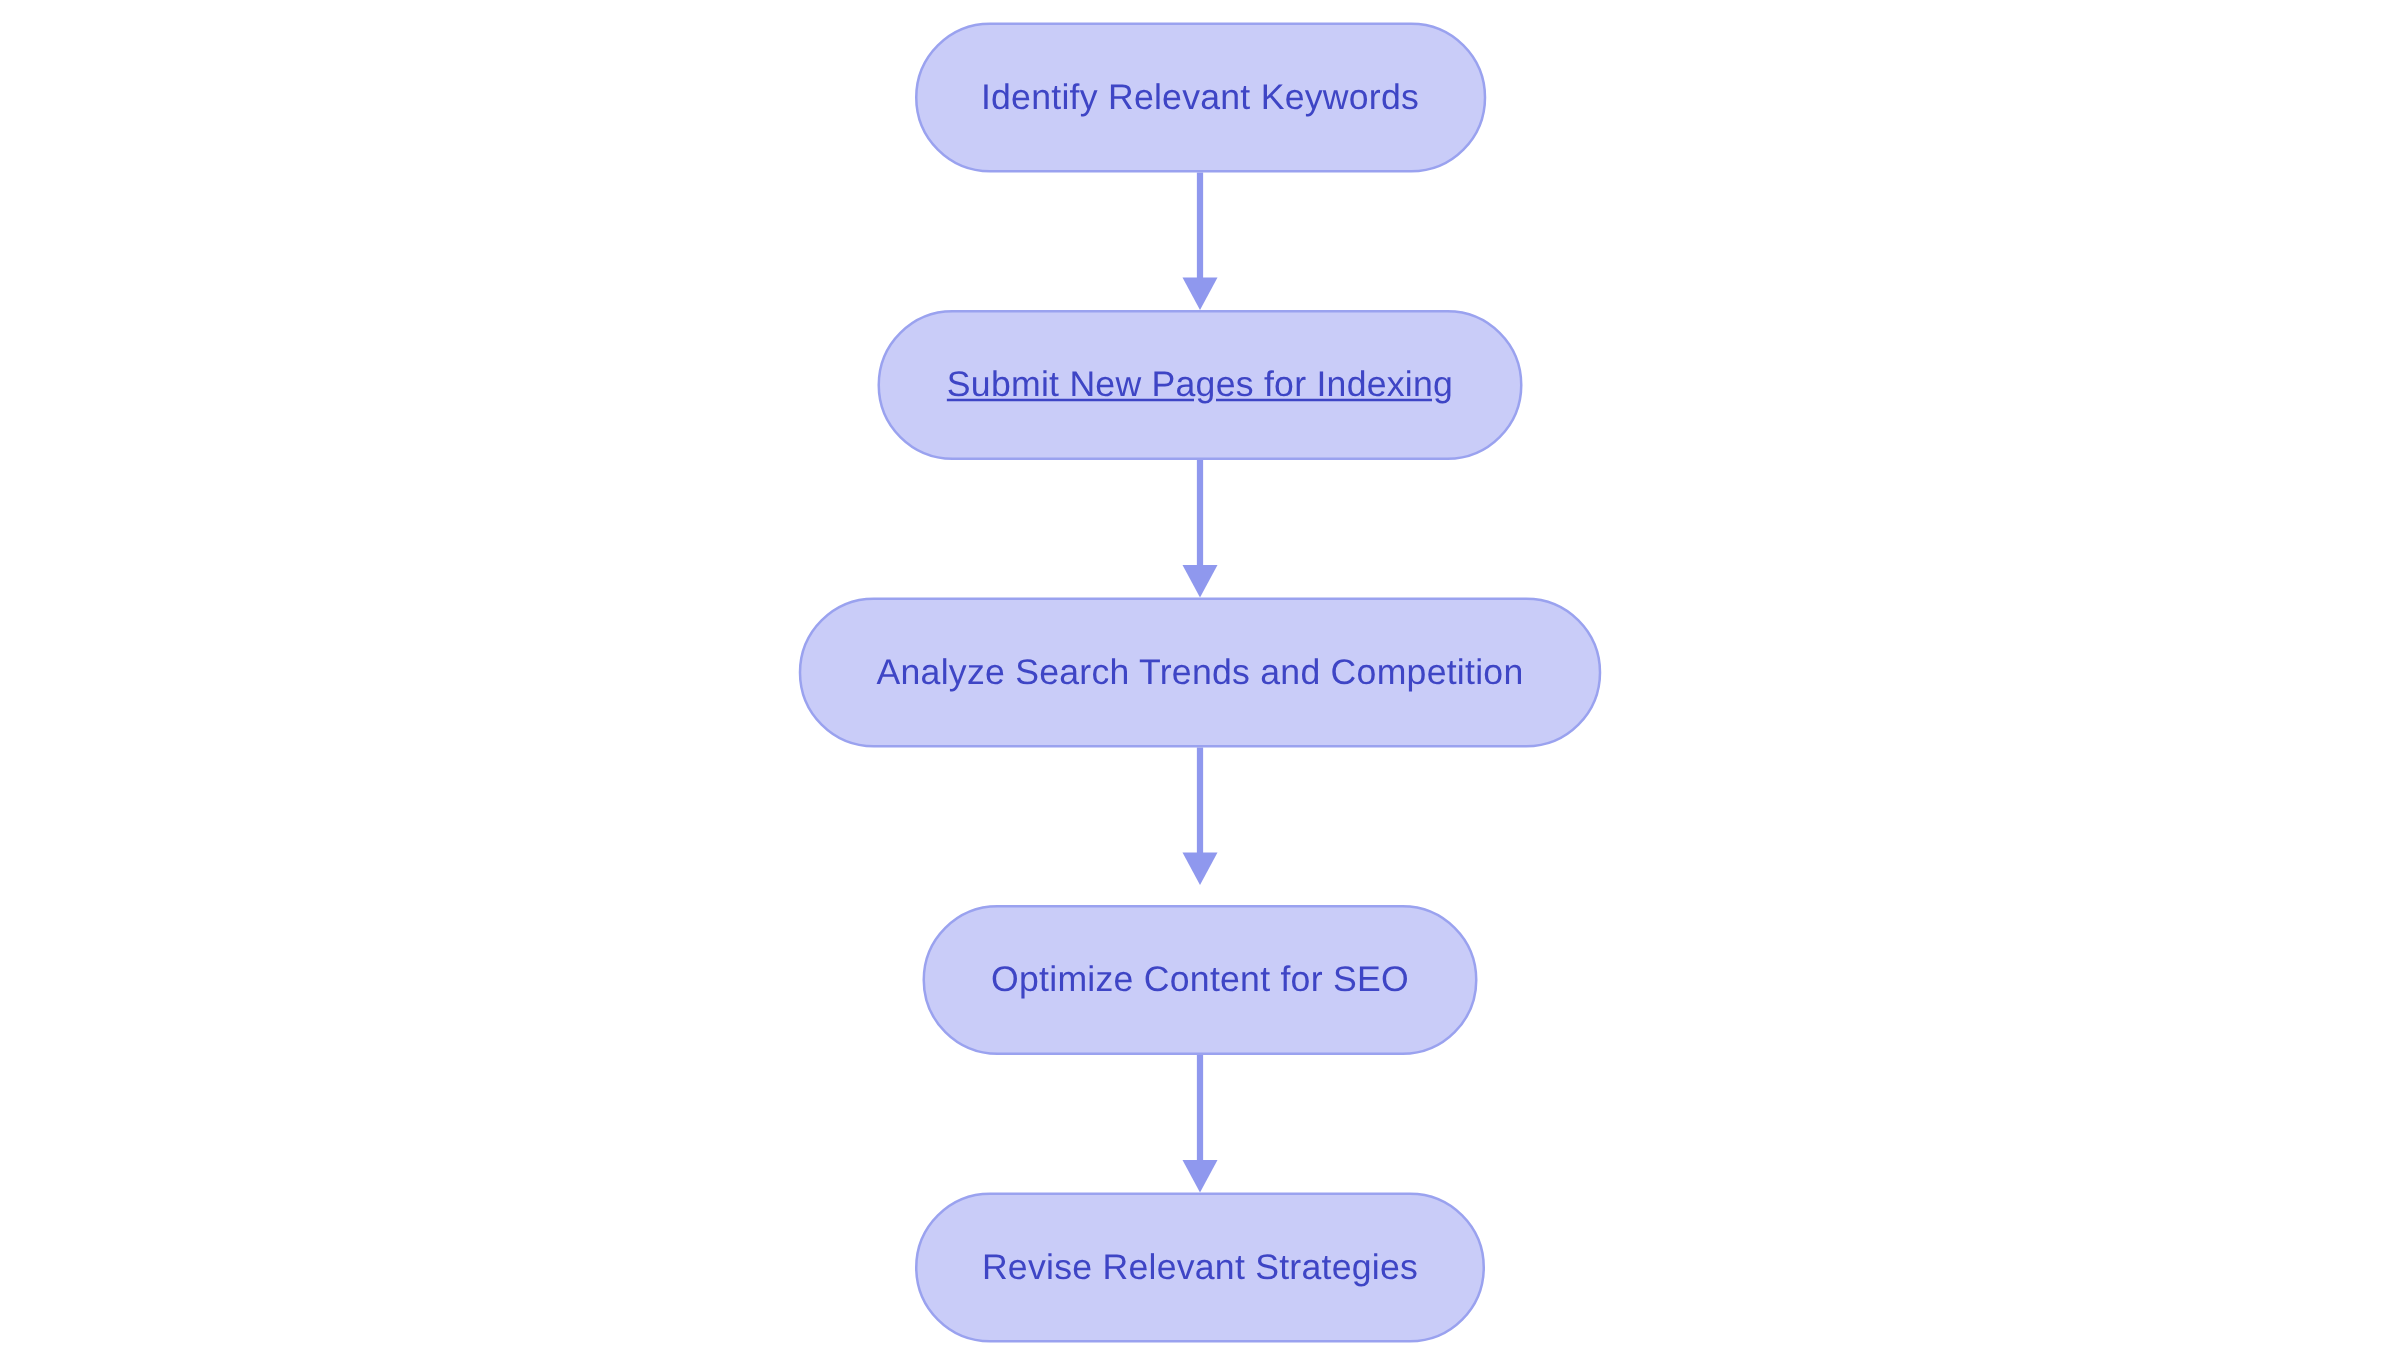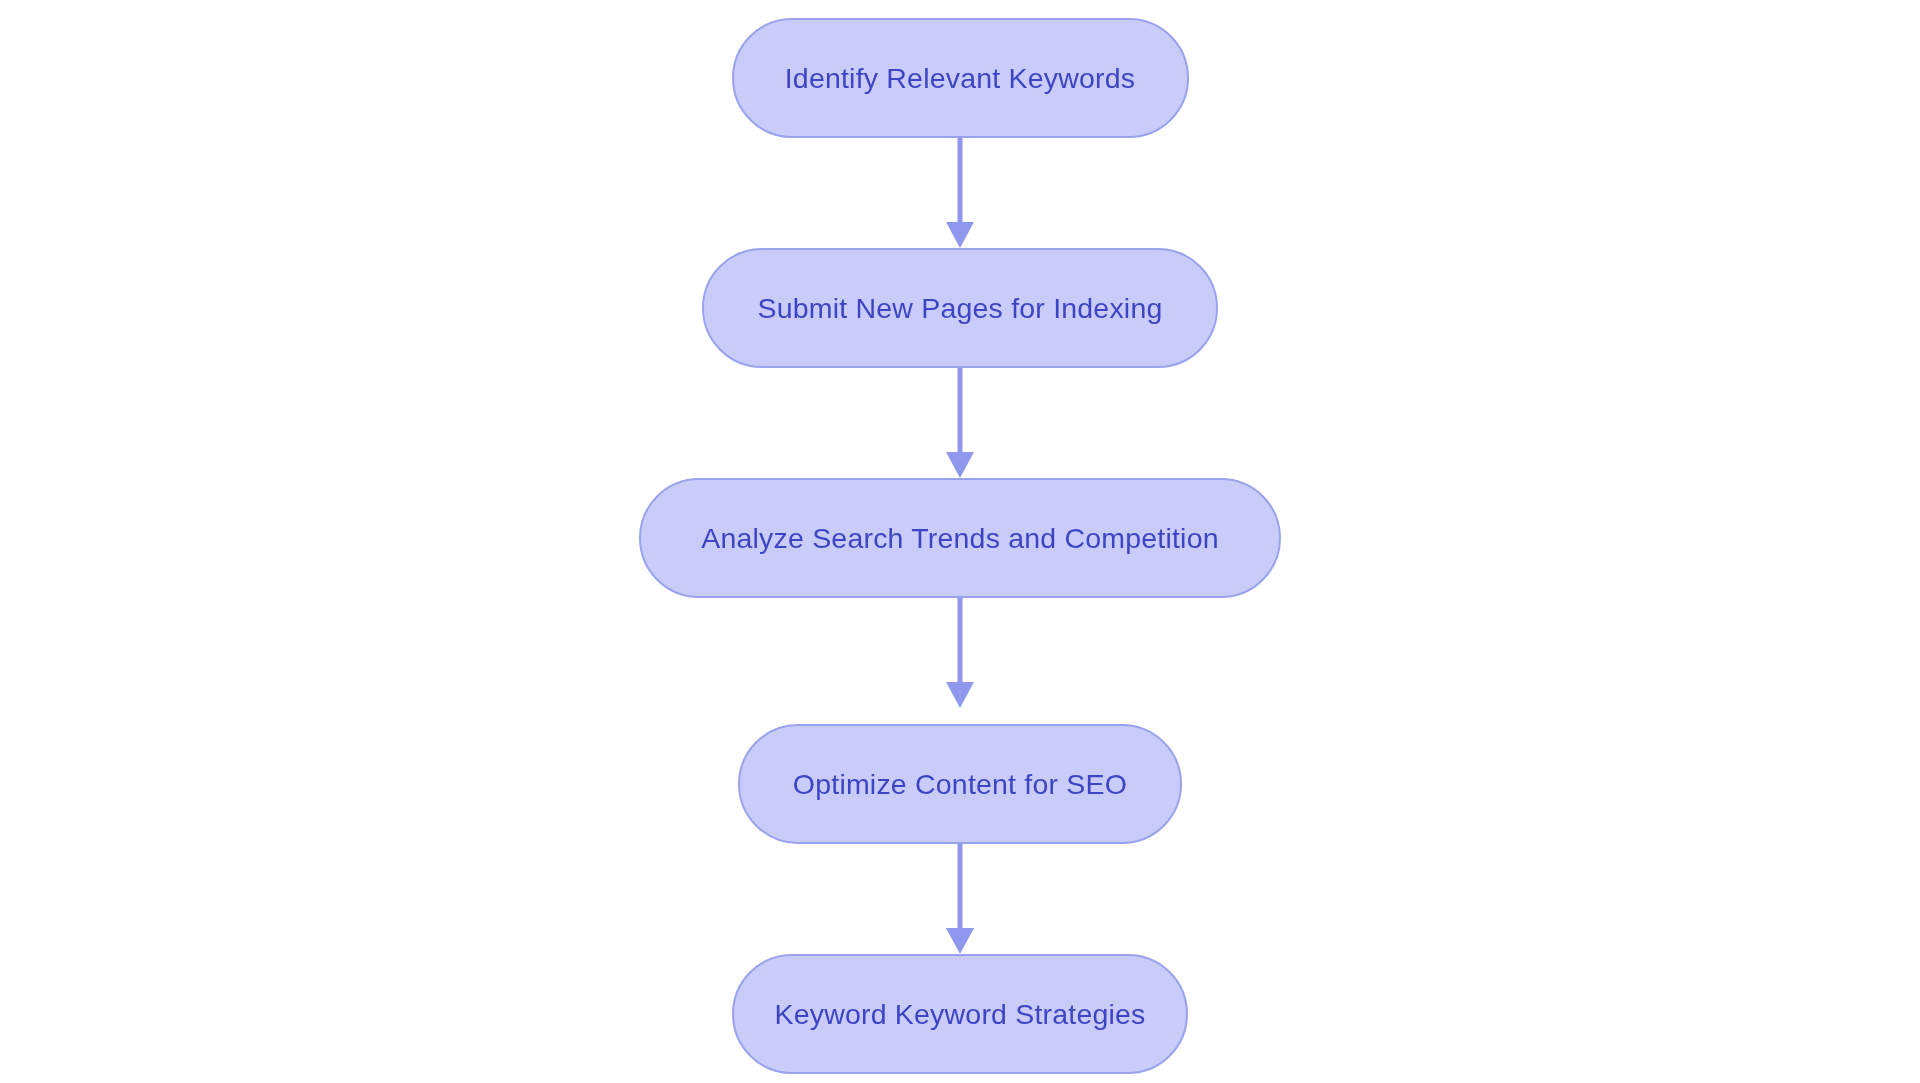--- a/index.html
+++ b/index.html
@@ -34,21 +34,21 @@
     font-size: 28.5px;
     font-weight: 500;
     letter-spacing: 0.2px;
     display: flex;
     align-items: center;
     justify-content: center;
     text-align: center;
     white-space: nowrap;
   }
   .node-0 { width: 457px; }
-  .node-1 { width: 516px; }
+  .node-1 { width: 516px; text-decoration: underline; }
   .node-2 { width: 642px; align-items: center; }
   .node-3 { width: 444px; margin-top: 16px; }
   .node-4 { width: 456px; }
 
   .connector {
     position: relative;
     width: 32px;
     height: 110px;
   }
   .connector .arrow-line {
@@ -108,17 +108,17 @@
     <div class="node node-3">
       <span>Optimize Content for SEO</span>
     </div>
 
     <div class="connector">
       <div class="arrow-line"></div>
       <div class="arrow-head"></div>
     </div>
 
     <div class="node node-4">
-      <span>Keyword Keyword Strategies</span>
+      <span>Revise Relevant Strategies</span>
     </div>
 
   </div>
 </div>
 
 </body></html>

